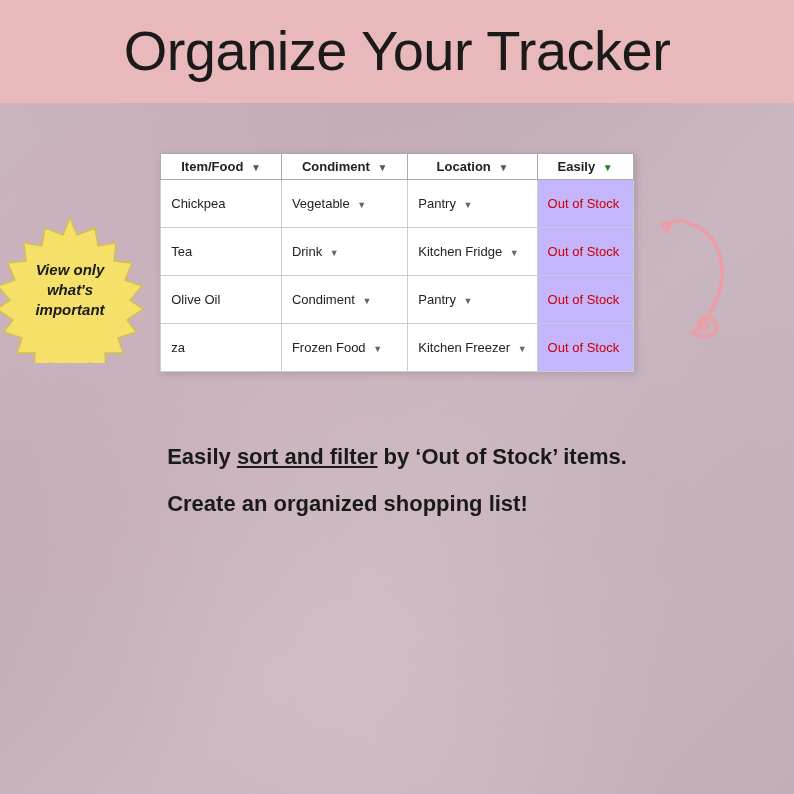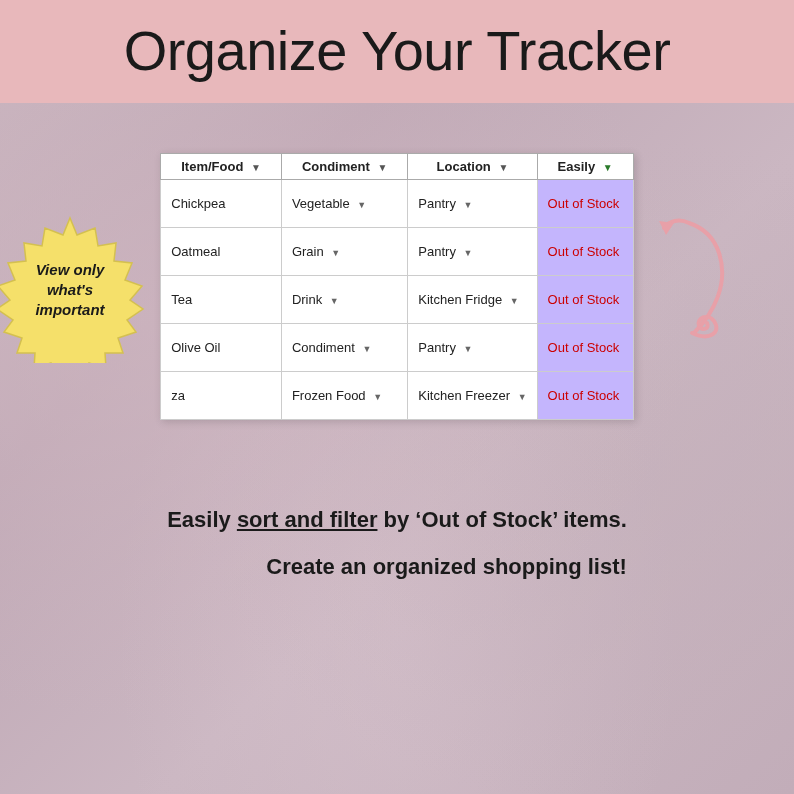--- a/index.html
+++ b/index.html
@@ -111,22 +111,22 @@
     .arrow-svg {
       position: absolute;
       right: -110px;
       top: 40px;
       width: 130px;
       height: 150px;
     }
 
     
     .bottom-text {
-      margin-top: 75px;
-      text-align: right;
+      margin-top: 60px;
+      text-align: left;
       padding: 0 40px;
     }
 
     .bottom-text p {
       font-size: 22px;
       color: #1a1a1a;
       font-weight: 600;
       margin-bottom: 16px;
       line-height: 1.4;
     }
@@ -198,26 +198,20 @@
         </tr>
       </thead>
       <tbody id="table-body">
       <tr>
             <td>Chickpea</td>
             <td>Vegetable <span class="dropdown-arrow">▼</span></td>
             <td>Pantry <span class="dropdown-arrow">▼</span></td>
             <td class="out-of-stock">Out of Stock</td>
           </tr>
           <tr>
-            <td>Oatmeal</td>
-            <td>Grain <span class="dropdown-arrow">▼</span></td>
-            <td>Pantry <span class="dropdown-arrow">▼</span></td>
-            <td class="out-of-stock">Out of Stock</td>
-          </tr>
-          <tr>
             <td>Tea</td>
             <td>Drink <span class="dropdown-arrow">▼</span></td>
             <td>Kitchen Fridge <span class="dropdown-arrow">▼</span></td>
             <td class="out-of-stock">Out of Stock</td>
           </tr>
           <tr>
             <td>Olive Oil</td>
             <td>Condiment <span class="dropdown-arrow">▼</span></td>
             <td>Pantry <span class="dropdown-arrow">▼</span></td>
             <td class="out-of-stock">Out of Stock</td>

